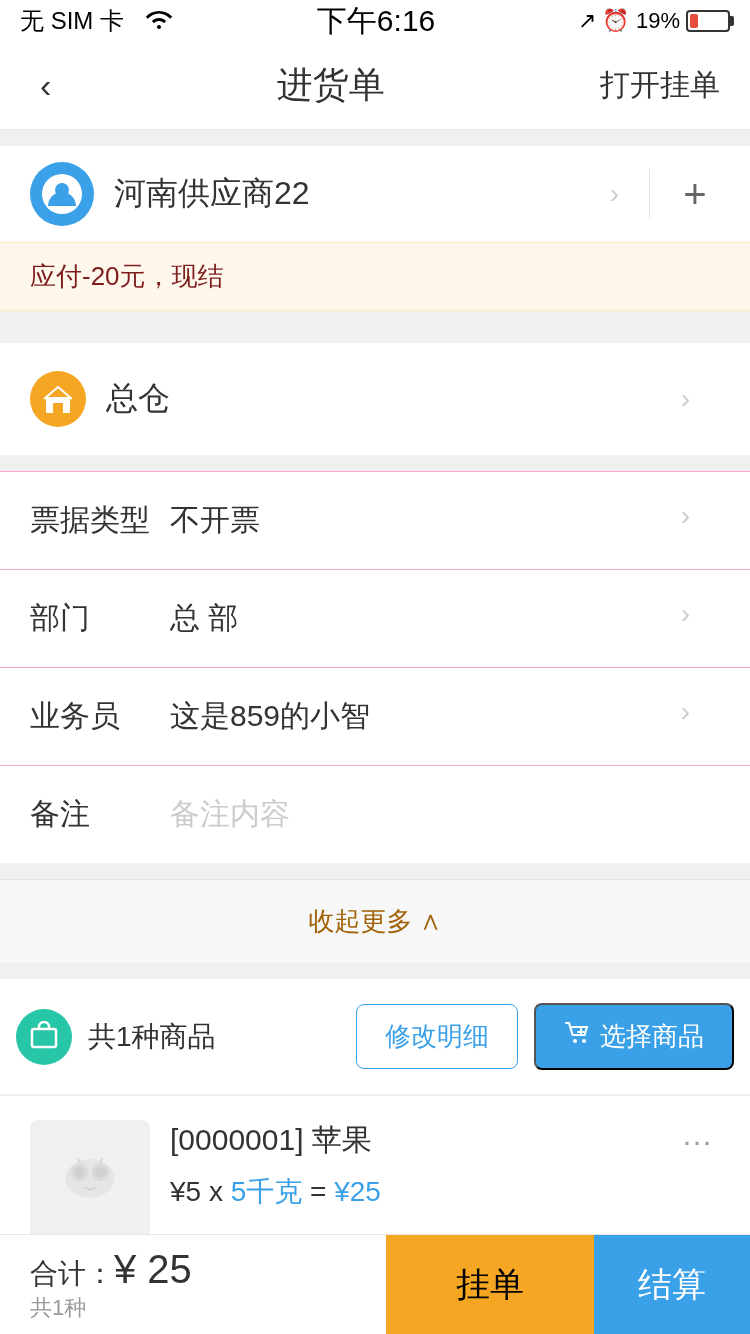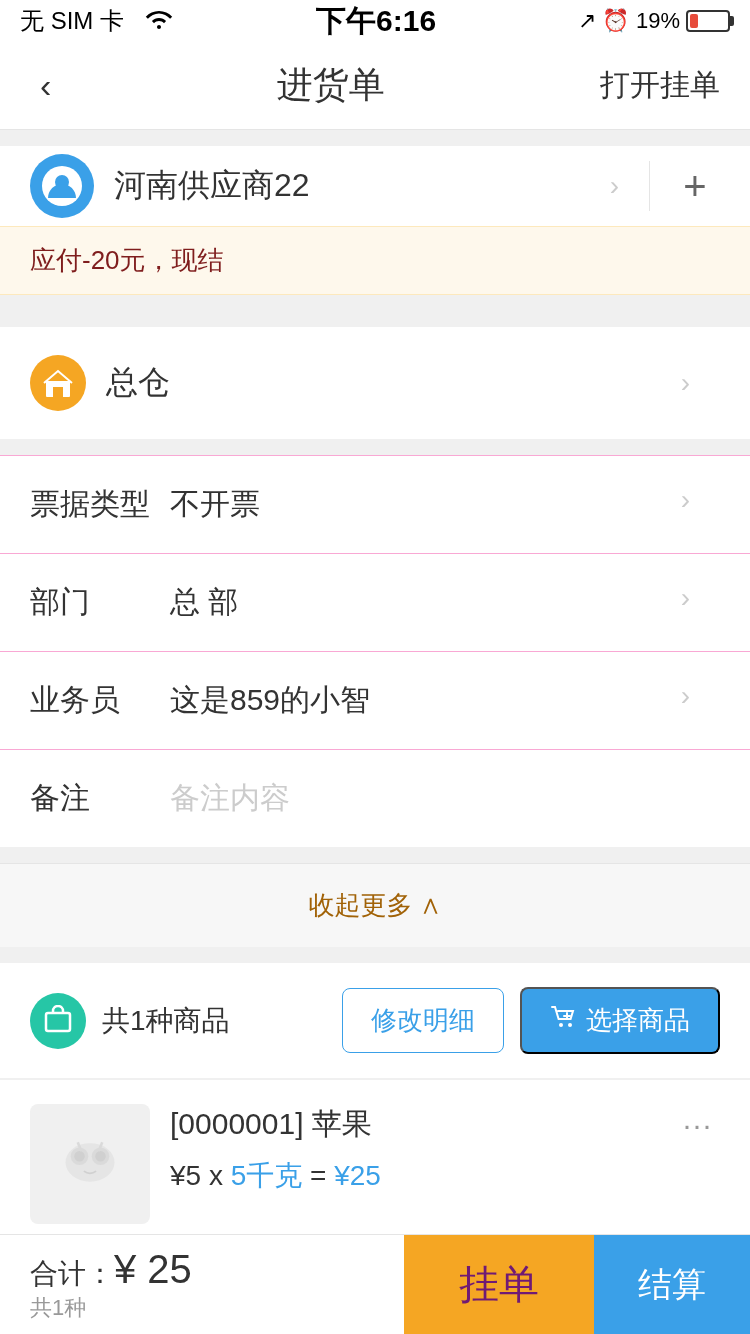--- a/index.html
+++ b/index.html
@@ -18,21 +18,21 @@
       height: 42px;
       background: #fff;
       display: flex;
       align-items: center;
       justify-content: space-between;
       padding: 0 20px;
       font-size: 24px;
       color: #000;
     }
     .status-bar-left { display: flex; align-items: center; gap: 20px; }
-    .status-bar-center { font-size: 30px; font-weight: 700; }
+    .status-bar-center { font-size: 30px; font-weight: 400; }
     .status-bar-right { display: flex; align-items: center; gap: 6px; font-size: 22px; }
     .battery-icon {
       width: 44px; height: 22px; border: 2px solid #333; border-radius: 4px; position: relative;
       display: inline-block;
     }
     .battery-icon::after {
       content: '';
       position: absolute; right: -6px; top: 50%; transform: translateY(-50%);
       width: 4px; height: 10px; background: #333; border-radius: 0 2px 2px 0;
     }
@@ -71,21 +71,21 @@
     
     .section {
       background: #fff;
       margin-bottom: 16px;
     }
 
     
     .supplier-row {
       display: flex;
       align-items: center;
-      padding: 8px 30px;
+      padding: 16px 30px;
       background: #fff;
       border-bottom: none;
     }
     .supplier-avatar {
       width: 64px; height: 64px; border-radius: 50%;
       background: #3aa0e8;
       display: flex; align-items: center; justify-content: center;
       margin-right: 20px;
       flex-shrink: 0;
     }
@@ -178,21 +178,21 @@
       font-size: 26px;
       color: #a16207;
       cursor: pointer;
       border-top: 1px solid #e5e5e5;
     }
 
     
     .products-header {
       display: flex;
       align-items: center;
-      padding: 24px 30px;
+      padding: 24px 16px;
       background: #fff;
       border-bottom: 1px solid #f0f0f0;
     }
     .products-icon {
       width: 56px; height: 56px; border-radius: 50%;
       background: #26c6a6;
       display: flex; align-items: center; justify-content: center;
       margin-right: 16px;
       flex-shrink: 0;
     }
@@ -291,25 +291,25 @@
     .total-amount {
       font-size: 40px;
       color: #333;
       font-weight: 500;
     }
     .total-sub {
       font-size: 22px;
       color: #999;
     }
     .btn-hang {
-      width: 190px;
+      width: 208px;
       height: 100px;
       background: #f5a623;
-      color: #701a75;
-      font-size: 40px;
+      color: #000000;
+      font-size: 34px;
       display: flex;
       align-items: center;
       justify-content: center;
       cursor: pointer;
     }
     .btn-checkout {
       width: 156px;
       height: 100px;
       background: #3aa0e8;
       color: #fff;

